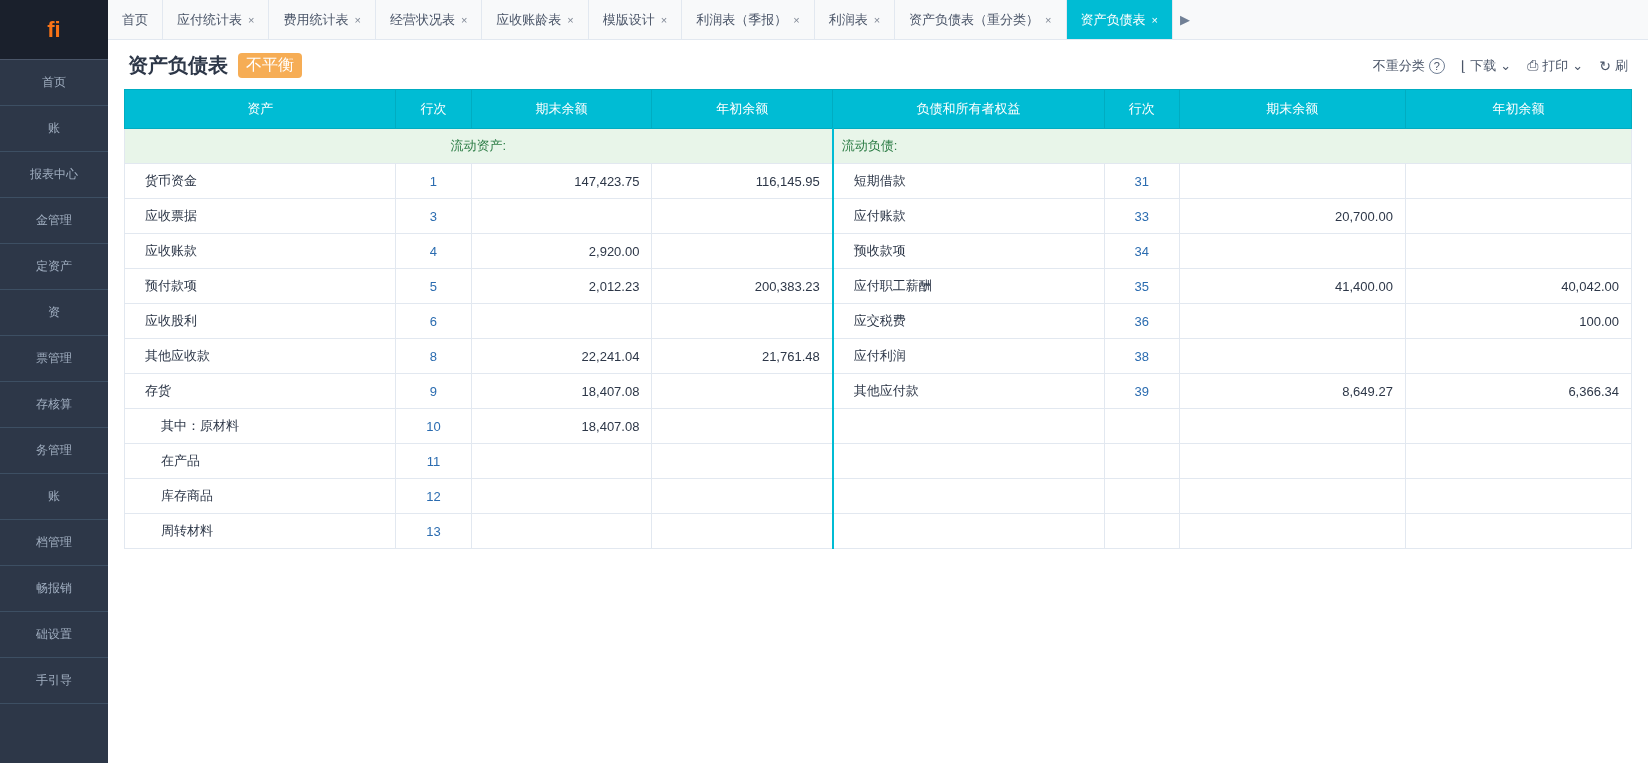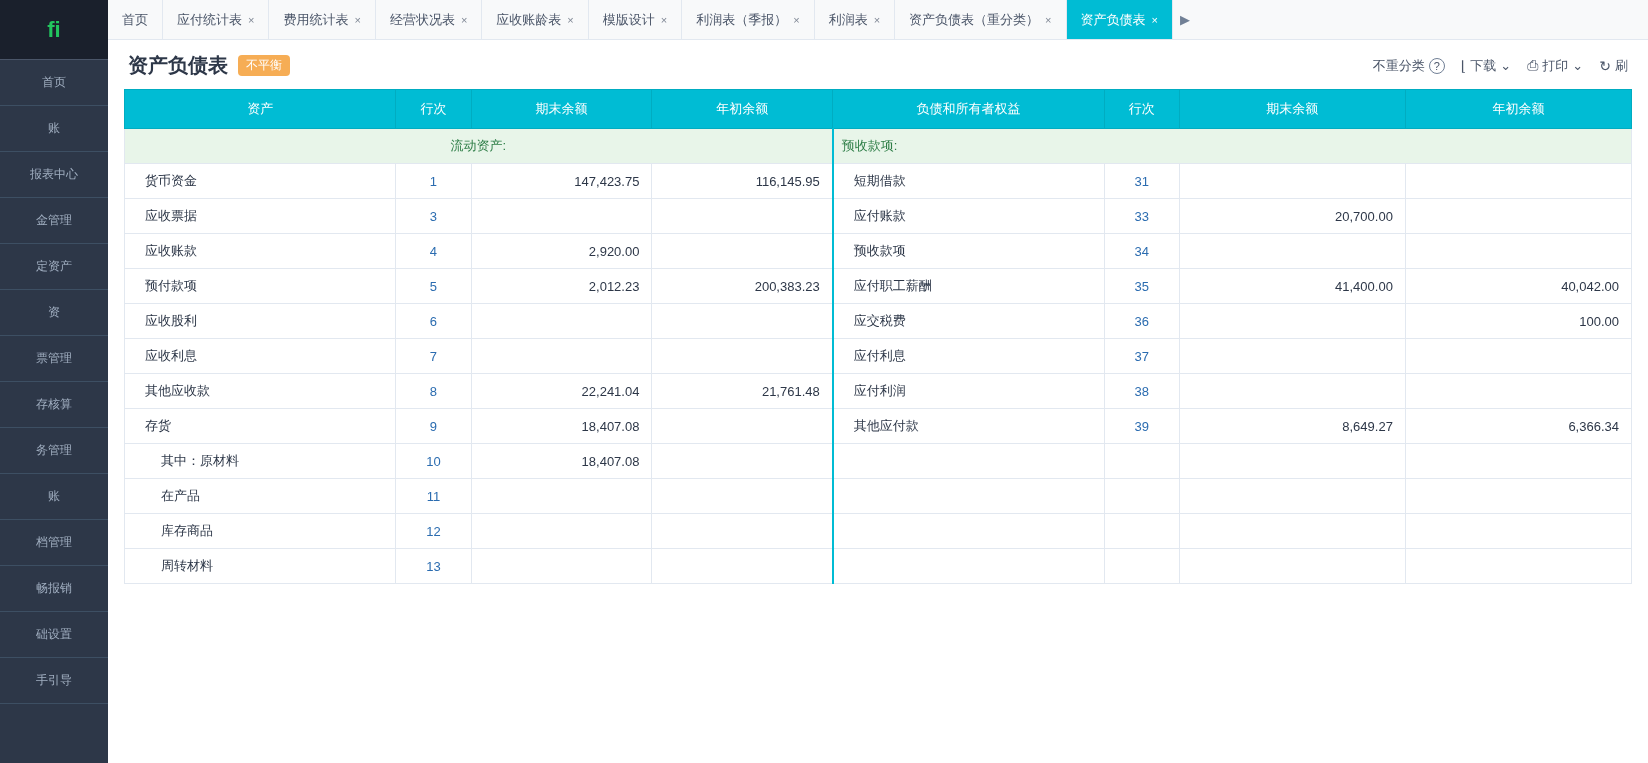--- a/index.html
+++ b/index.html
@@ -13,21 +13,21 @@
       flex-direction: column;
       height: 100%;
       flex-shrink: 0;
     }
     .sidebar-logo {
       height: 60px;
       background: #1a202c;
       display: flex;
       align-items: center;
       justify-content: center;
-      color: #22c55e;
+      color: #f97316;
       font-size: 22px;
       font-weight: bold;
       border-bottom: 1px solid #4a5568;
     }
     .sidebar-item {
       padding: 14px 0;
       text-align: center;
       color: #a0aec0;
       cursor: pointer;
       font-size: 12px;
@@ -112,21 +112,21 @@
       gap: 10px;
     }
     .page-title {
       font-size: 20px;
       font-weight: bold;
       color: #2d3748;
     }
     .badge-unbalanced {
       background: #f6ad55;
       color: #fff;
-      font-size: 12px;
+      font-size: 16px;
       padding: 2px 8px;
       border-radius: 4px;
     }
     .header-actions {
       display: flex;
       align-items: center;
       gap: 16px;
       font-size: 13px;
       color: #4a5568;
     }
@@ -296,21 +296,21 @@
             <th style="width:12%;">年初余额</th>
             <th style="width:18%;">负债和所有者权益</th>
             <th style="width:5%;">行次</th>
             <th style="width:15%;">期末余额</th>
             <th style="width:15%;">年初余额</th>
           </tr>
         </thead>
         <tbody id="table-body">
         <tr class="section-row">
       <td colspan="4" style="text-align:center;padding-left:8px;">流动资产:</td>
-      <td colspan="4" style="text-align:left;padding-left:8px;border-left:2px solid #00bcd4;">预收款项:</td>
+      <td colspan="4" style="text-align:left;padding-left:8px;border-left:2px solid #00bcd4;">流动负债:</td>
     </tr>
             <tr>
       <td class="left-label ">货币资金</td>
       <td class="num-cell">1</td>
       <td class="value-cell">147,423.75</td>
       <td class="value-cell">116,145.95</td>
       <td class="left-label divider-col" style="border-left:2px solid #00bcd4;">短期借款</td>
       <td class="num-cell">31</td>
       <td class="value-cell"></td>
       <td class="value-cell"></td>
@@ -349,30 +349,20 @@
       <td class="left-label ">应收股利</td>
       <td class="num-cell">6</td>
       <td class="value-cell"></td>
       <td class="value-cell"></td>
       <td class="left-label divider-col" style="border-left:2px solid #00bcd4;">应交税费</td>
       <td class="num-cell">36</td>
       <td class="value-cell"></td>
       <td class="value-cell">100.00</td>
     </tr>
             <tr>
-      <td class="left-label ">应收利息</td>
-      <td class="num-cell">7</td>
-      <td class="value-cell"></td>
-      <td class="value-cell"></td>
-      <td class="left-label divider-col" style="border-left:2px solid #00bcd4;">应付利息</td>
-      <td class="num-cell">37</td>
-      <td class="value-cell"></td>
-      <td class="value-cell"></td>
-    </tr>
-            <tr>
       <td class="left-label ">其他应收款</td>
       <td class="num-cell">8</td>
       <td class="value-cell">22,241.04</td>
       <td class="value-cell">21,761.48</td>
       <td class="left-label divider-col" style="border-left:2px solid #00bcd4;">应付利润</td>
       <td class="num-cell">38</td>
       <td class="value-cell"></td>
       <td class="value-cell"></td>
     </tr>
             <tr>

